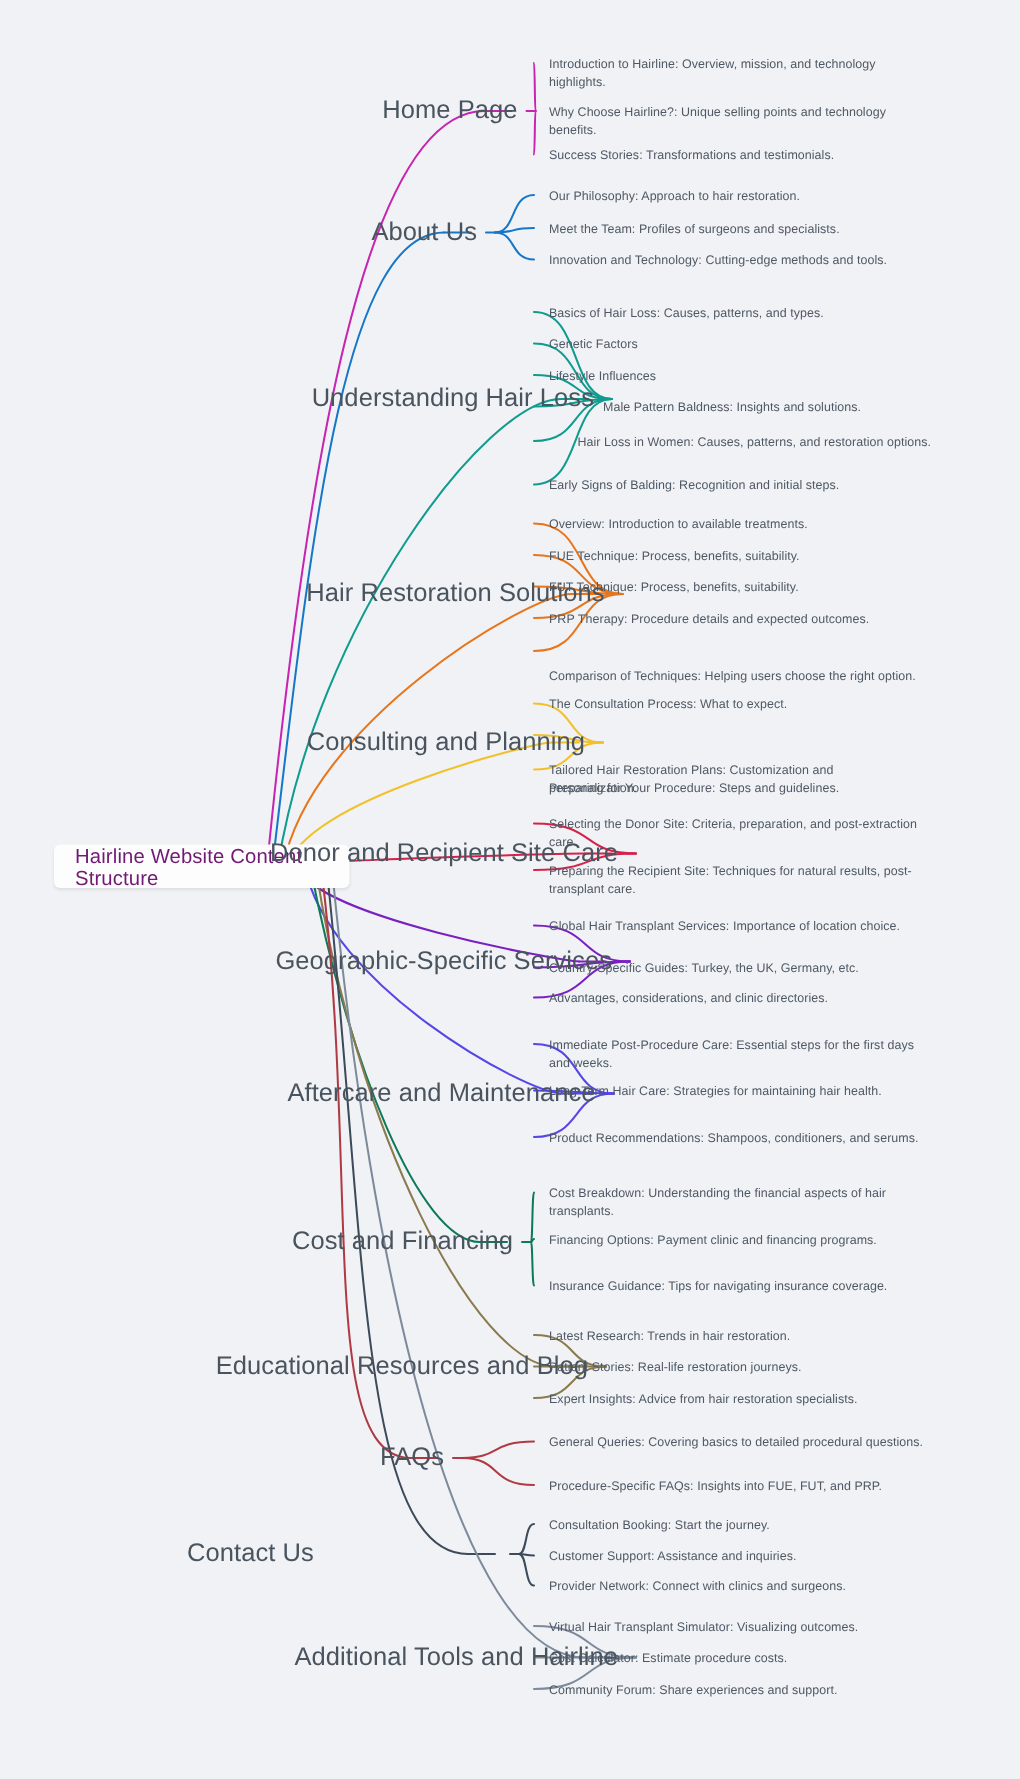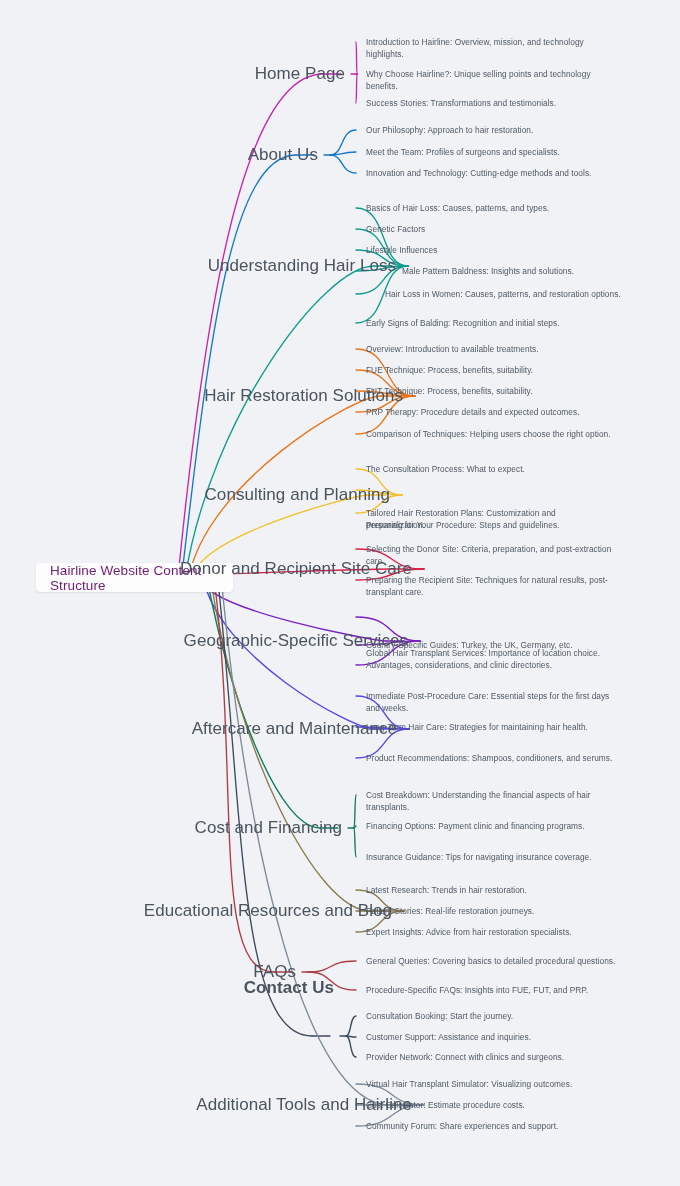--- a/index.html
+++ b/index.html
@@ -188,48 +188,48 @@
       <div class="node leaf-label" style="left: 366px; width: 250px; top: 223px;"><span>Genetic Factors</span></div>
       <div class="node leaf-label" style="left: 366px; width: 250px; top: 244px;"><span>Lifestyle Influences</span></div>
       <div class="node leaf-label" style="left: 366px; width: 250px; top: 265px; padding-left: 36px;"><span>Male Pattern Baldness: Insights and solutions.</span></div>
       <div class="node leaf-label" style="left: 366px; width: 250px; top: 288px; margin-left: 19px;"><span>Hair Loss in Women: Causes, patterns, and restoration options.</span></div>
       <div class="node leaf-label" style="left: 366px; width: 250px; top: 317px;"><span>Early Signs of Balding: Recognition and initial steps.</span></div>
       <div class="node branch-label" style="top: 396px; left: 0px; width: 403px; text-align: right;"><span>Hair Restoration Solutions</span></div>
       <div class="node leaf-label" style="left: 366px; width: 250px; top: 343px;"><span>Overview: Introduction to available treatments.</span></div>
       <div class="node leaf-label" style="left: 366px; width: 250px; top: 364px;"><span>FUE Technique: Process, benefits, suitability.</span></div>
       <div class="node leaf-label" style="left: 366px; width: 250px; top: 385px;"><span>FUT Technique: Process, benefits, suitability.</span></div>
       <div class="node leaf-label" style="left: 366px; width: 250px; top: 406px;"><span>PRP Therapy: Procedure details and expected outcomes.</span></div>
-      <div class="node leaf-label" style="left: 366px; width: 250px; top: 428px;"><span>Comparison of Techniques: Helping users choose the right option.</span></div>
+      <div class="node leaf-label" style="left: 366px; width: 250px; top: 444px;"><span>Comparison of Techniques: Helping users choose the right option.</span></div>
       <div class="node branch-label" style="top: 495px; left: 0px; width: 390px; text-align: right;"><span>Consulting and Planning</span></div>
       <div class="node leaf-label" style="left: 366px; width: 250px; top: 463px;"><span>The Consultation Process: What to expect.</span></div>
       <div class="node leaf-label" style="left: 366px; width: 250px; top: 484px; margin-top: 35px;"><span>Preparing for Your Procedure: Steps and guidelines.</span></div>
       <div class="node leaf-label" style="left: 366px; width: 250px; top: 507px;"><span>Tailored Hair Restoration Plans: Customization and personalization.</span></div>
       <div class="node branch-label" style="top: 569px; left: 0px; width: 412px; text-align: right;"><span>Donor and Recipient Site Care</span></div>
       <div class="node leaf-label" style="left: 366px; width: 250px; top: 543px;"><span>Selecting the Donor Site: Criteria, preparation, and post-extraction care.</span></div>
       <div class="node leaf-label" style="left: 366px; width: 250px; top: 574px;"><span>Preparing the Recipient Site: Techniques for natural results, post-transplant care.</span></div>
       <div class="node branch-label" style="top: 641px; left: 0px; width: 408px; text-align: right;"><span>Geographic-Specific Services</span></div>
-      <div class="node leaf-label" style="left: 366px; width: 250px; top: 647px;"><span>Global Hair Transplant Services: Importance of location choice.</span></div>
+      <div class="node leaf-label" style="left: 366px; width: 250px; top: 611px;"><span>Global Hair Transplant Services: Importance of location choice.</span></div>
       <div class="node leaf-label" style="left: 366px; width: 250px; top: 639px;"><span>Country-Specific Guides: Turkey, the UK, Germany, etc.</span></div>
       <div class="node leaf-label" style="left: 366px; width: 250px; top: 659px;"><span>Advantages, considerations, and clinic directories.</span></div>
       <div class="node branch-label" style="top: 729px; left: 0px; width: 397px; text-align: right;"><span>Aftercare and Maintenance</span></div>
       <div class="node leaf-label" style="left: 366px; width: 250px; top: 690px;"><span>Immediate Post-Procedure Care: Essential steps for the first days and weeks.</span></div>
       <div class="node leaf-label" style="left: 366px; width: 250px; top: 721px;"><span>Long-Term Hair Care: Strategies for maintaining hair health.</span></div>
       <div class="node leaf-label" style="left: 366px; width: 250px; top: 752px;"><span>Product Recommendations: Shampoos, conditioners, and serums.</span></div>
       <div class="node branch-label" style="top: 828px; left: 0px; width: 342px; text-align: right;"><span>Cost and Financing</span></div>
       <div class="node leaf-label" style="left: 366px; width: 250px; top: 789px;"><span>Cost Breakdown: Understanding the financial aspects of hair transplants.</span></div>
       <div class="node leaf-label" style="left: 366px; width: 250px; top: 820px;"><span>Financing Options: Payment clinic and financing programs.</span></div>
       <div class="node leaf-label" style="left: 366px; width: 250px; top: 851px;"><span>Insurance Guidance: Tips for navigating insurance coverage.</span></div>
       <div class="node branch-label" style="top: 911px; left: 0px; width: 392px; text-align: right;"><span>Educational Resources and Blog</span></div>
       <div class="node leaf-label" style="left: 366px; width: 250px; top: 884px;"><span>Latest Research: Trends in hair restoration.</span></div>
       <div class="node leaf-label" style="left: 366px; width: 250px; top: 905px;"><span>Patient Stories: Real-life restoration journeys.</span></div>
       <div class="node leaf-label" style="left: 366px; width: 250px; top: 926px;"><span>Expert Insights: Advice from hair restoration specialists.</span></div>
       <div class="node branch-label" style="top: 972px; left: 0px; width: 296px; text-align: right;"><span>FAQs</span></div>
       <div class="node leaf-label" style="left: 366px; width: 250px; top: 955px;"><span>General Queries: Covering basics to detailed procedural questions.</span></div>
       <div class="node leaf-label" style="left: 366px; width: 250px; top: 984px;"><span>Procedure-Specific FAQs: Insights into FUE, FUT, and PRP.</span></div>
-      <div class="node branch-label" style="top: 988px; left: 0px; width: 334px; text-align: right; font-weight: bold;"><span>Contact Us</span></div>
+      <div class="node branch-label" style="top: 1036px; left: 0px; width: 334px; text-align: center;"><span>Contact Us</span></div>
       <div class="node leaf-label" style="left: 366px; width: 250px; top: 1010px;"><span>Consultation Booking: Start the journey.</span></div>
       <div class="node leaf-label" style="left: 366px; width: 250px; top: 1031px;"><span>Customer Support: Assistance and inquiries.</span></div>
       <div class="node leaf-label" style="left: 366px; width: 250px; top: 1051px;"><span>Provider Network: Connect with clinics and surgeons.</span></div>
       <div class="node branch-label" style="top: 1105px; left: 0px; width: 412px; text-align: right;"><span>Additional Tools and Hairline</span></div>
       <div class="node leaf-label" style="left: 366px; width: 250px; top: 1078px;"><span>Virtual Hair Transplant Simulator: Visualizing outcomes.</span></div>
       <div class="node leaf-label" style="left: 366px; width: 250px; top: 1099px;"><span>Cost Calculator: Estimate procedure costs.</span></div>
       <div class="node leaf-label" style="left: 366px; width: 250px; top: 1120px;"><span>Community Forum: Share experiences and support.</span></div>
     </div>
 
 

